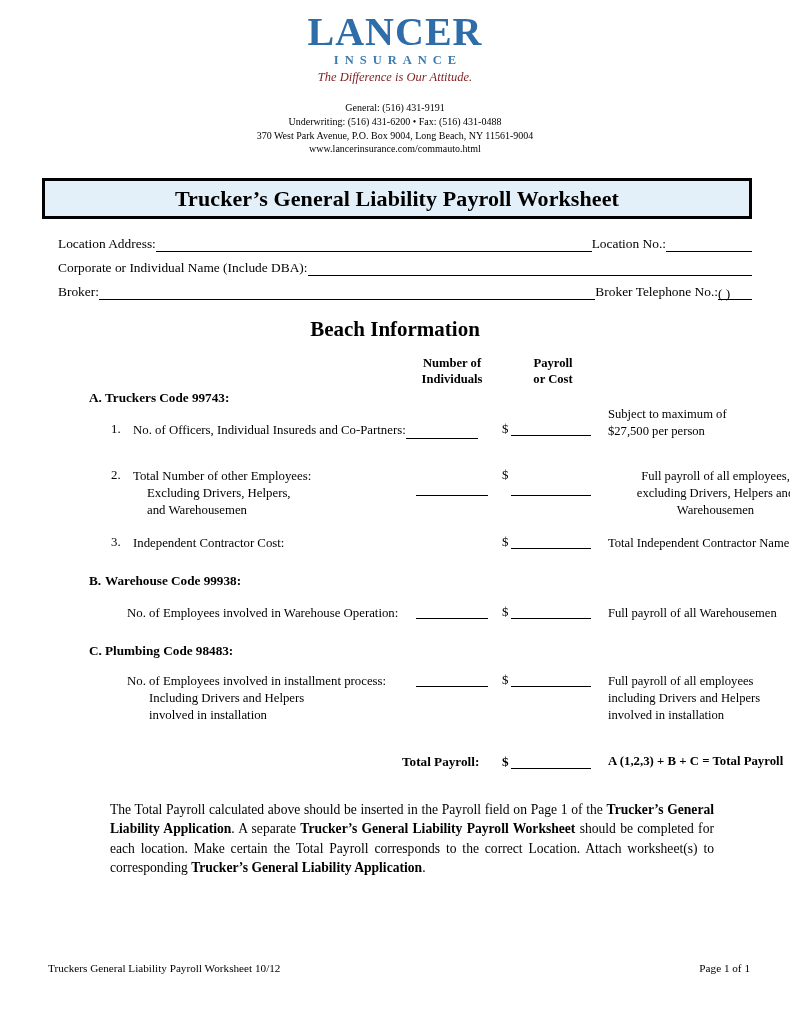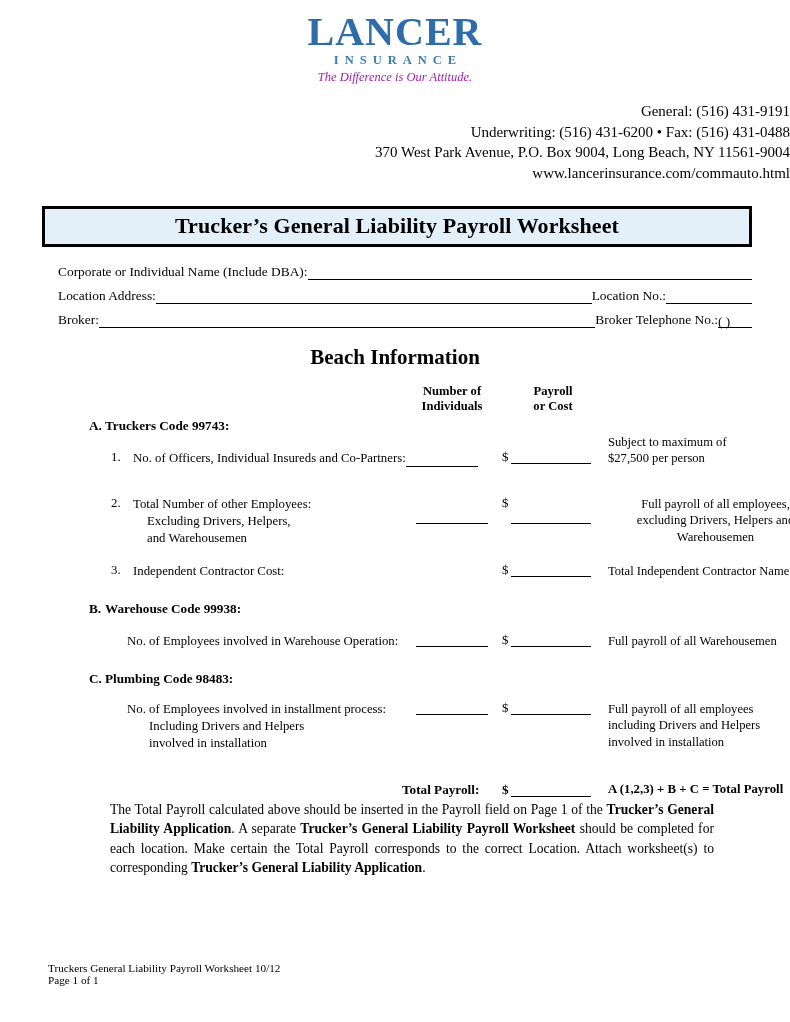--- a/index.html
+++ b/index.html
@@ -32,29 +32,29 @@
     font-weight: bold;
     letter-spacing: 6px;
     color: #3C7CB4;
     margin-top: 1px;
     padding-left: 6px;
   }
   .logo-tagline {
     font-family: "Liberation Serif", "DejaVu Serif", serif;
     font-size: 12.5px;
     font-style: italic;
-    color: #a21caf;
+    color: #7f1d1d;
     margin-top: 2px;
   }
 
   
   .contact {
-    text-align: right;
+    text-align: center;
     margin-top: 16px;
-    font-size: 15px;
+    font-size: 10px;
     line-height: 1.38;
   }
 
   
   .banner {
     margin: 22px 38px 0 42px;
     border: 3px solid #000000;
     background: #E3F0FA;
     height: 41px;
     display: flex;
@@ -152,21 +152,20 @@
   .para b { font-weight: bold; }
 
   
   .footer {
     position: absolute;
     left: 48px; right: 40px;
     top: 962px;
     display: flex;
     justify-content: space-between;
     font-size: 11.2px;
-    flex-direction: column;
   }
 </style>
 </head>
 <body>
 
 <div class="page">
 
   <div class="logo-block">
     <div class="logo-word">LANCER</div>
     <div class="logo-sub">INSURANCE</div>
@@ -180,29 +179,29 @@
     <div>www.lancerinsurance.com/commauto.html</div>
   </div>
 
   <div class="banner">
     <div class="banner-title">Trucker’s General Liability Payroll  Worksheet</div>
   </div>
 
   <div class="fields">
 
     <div class="field-row">
-      <span class="fl">Corporate or Individual Name (Include DBA):</span>
-      <span class="rule"></span>
-    </div>
-
-    <div class="field-row">
       <span class="fl">Location Address:</span>
       <span class="rule"></span>
       <span class="fl">Location No.:</span>
       <span class="rule-fixed-120"></span>
+    </div>
+
+    <div class="field-row">
+      <span class="fl">Corporate or Individual Name (Include DBA):</span>
+      <span class="rule"></span>
     </div>
 
     <div class="field-row">
       <span class="fl">Broker:</span>
       <span class="rule"></span>
       <span class="fl">Broker Telephone No.:</span>
       <span class="rule-fixed-45">(  )</span>
     </div>
 
   </div>

